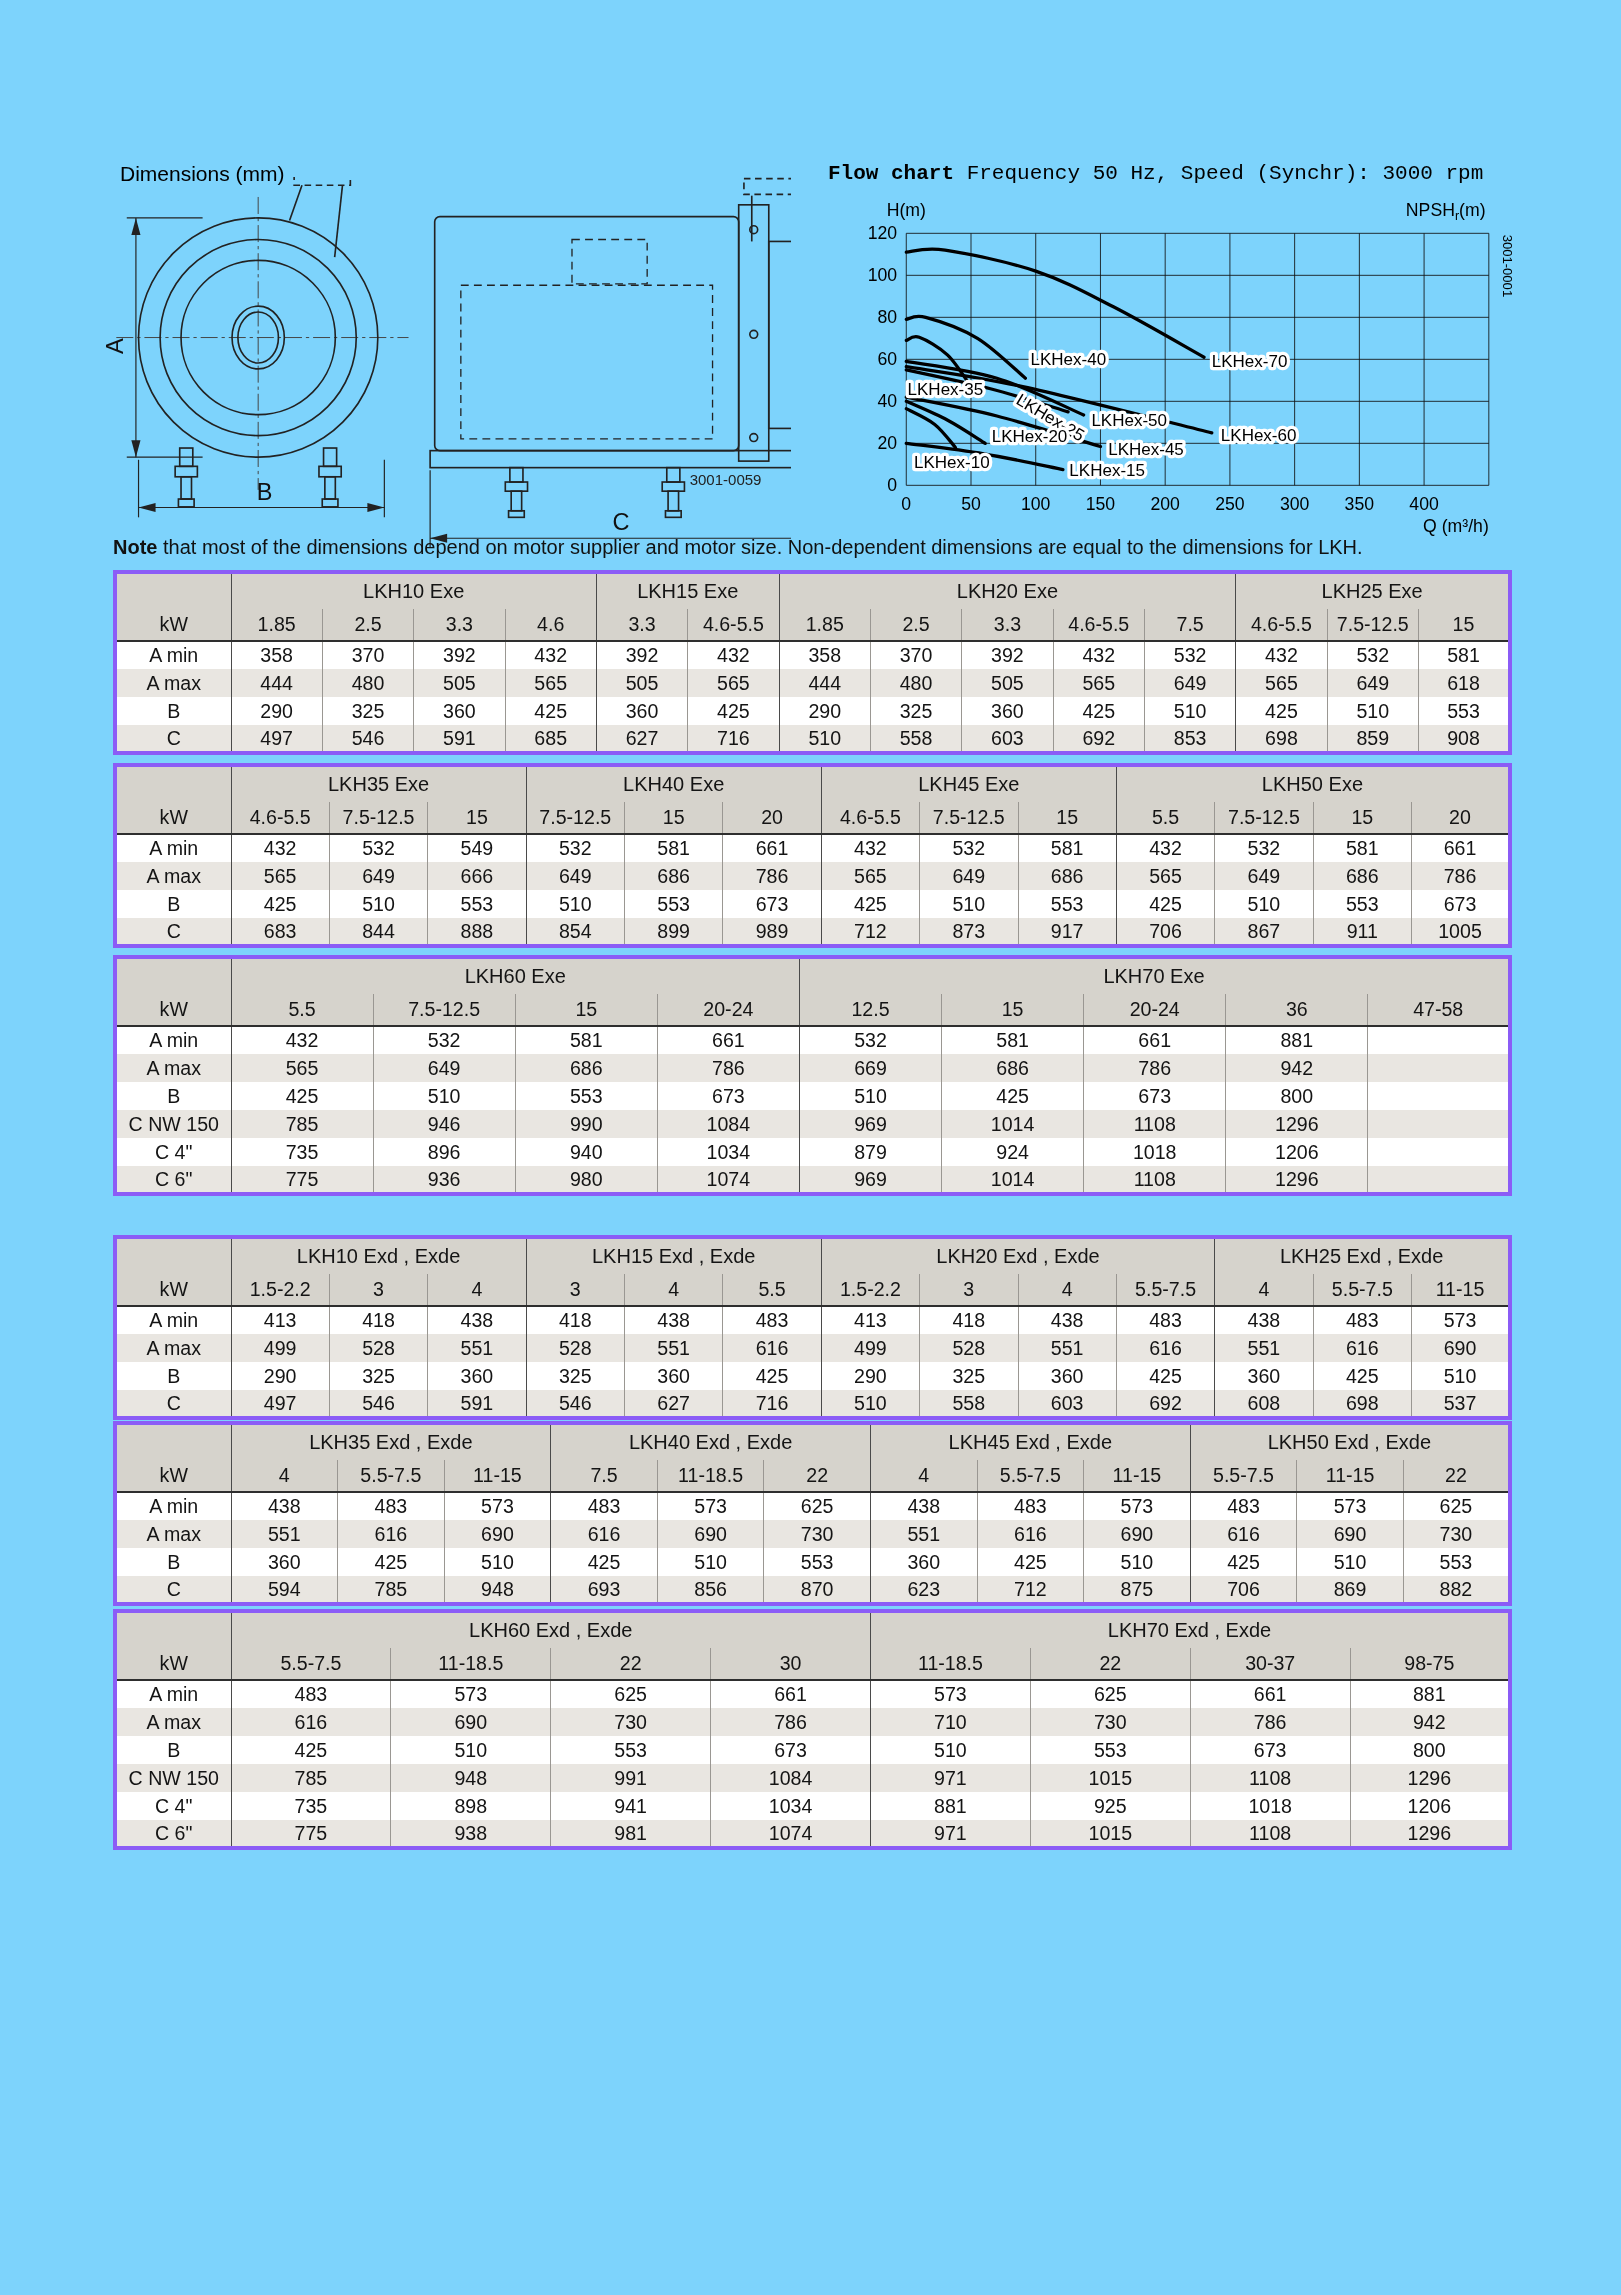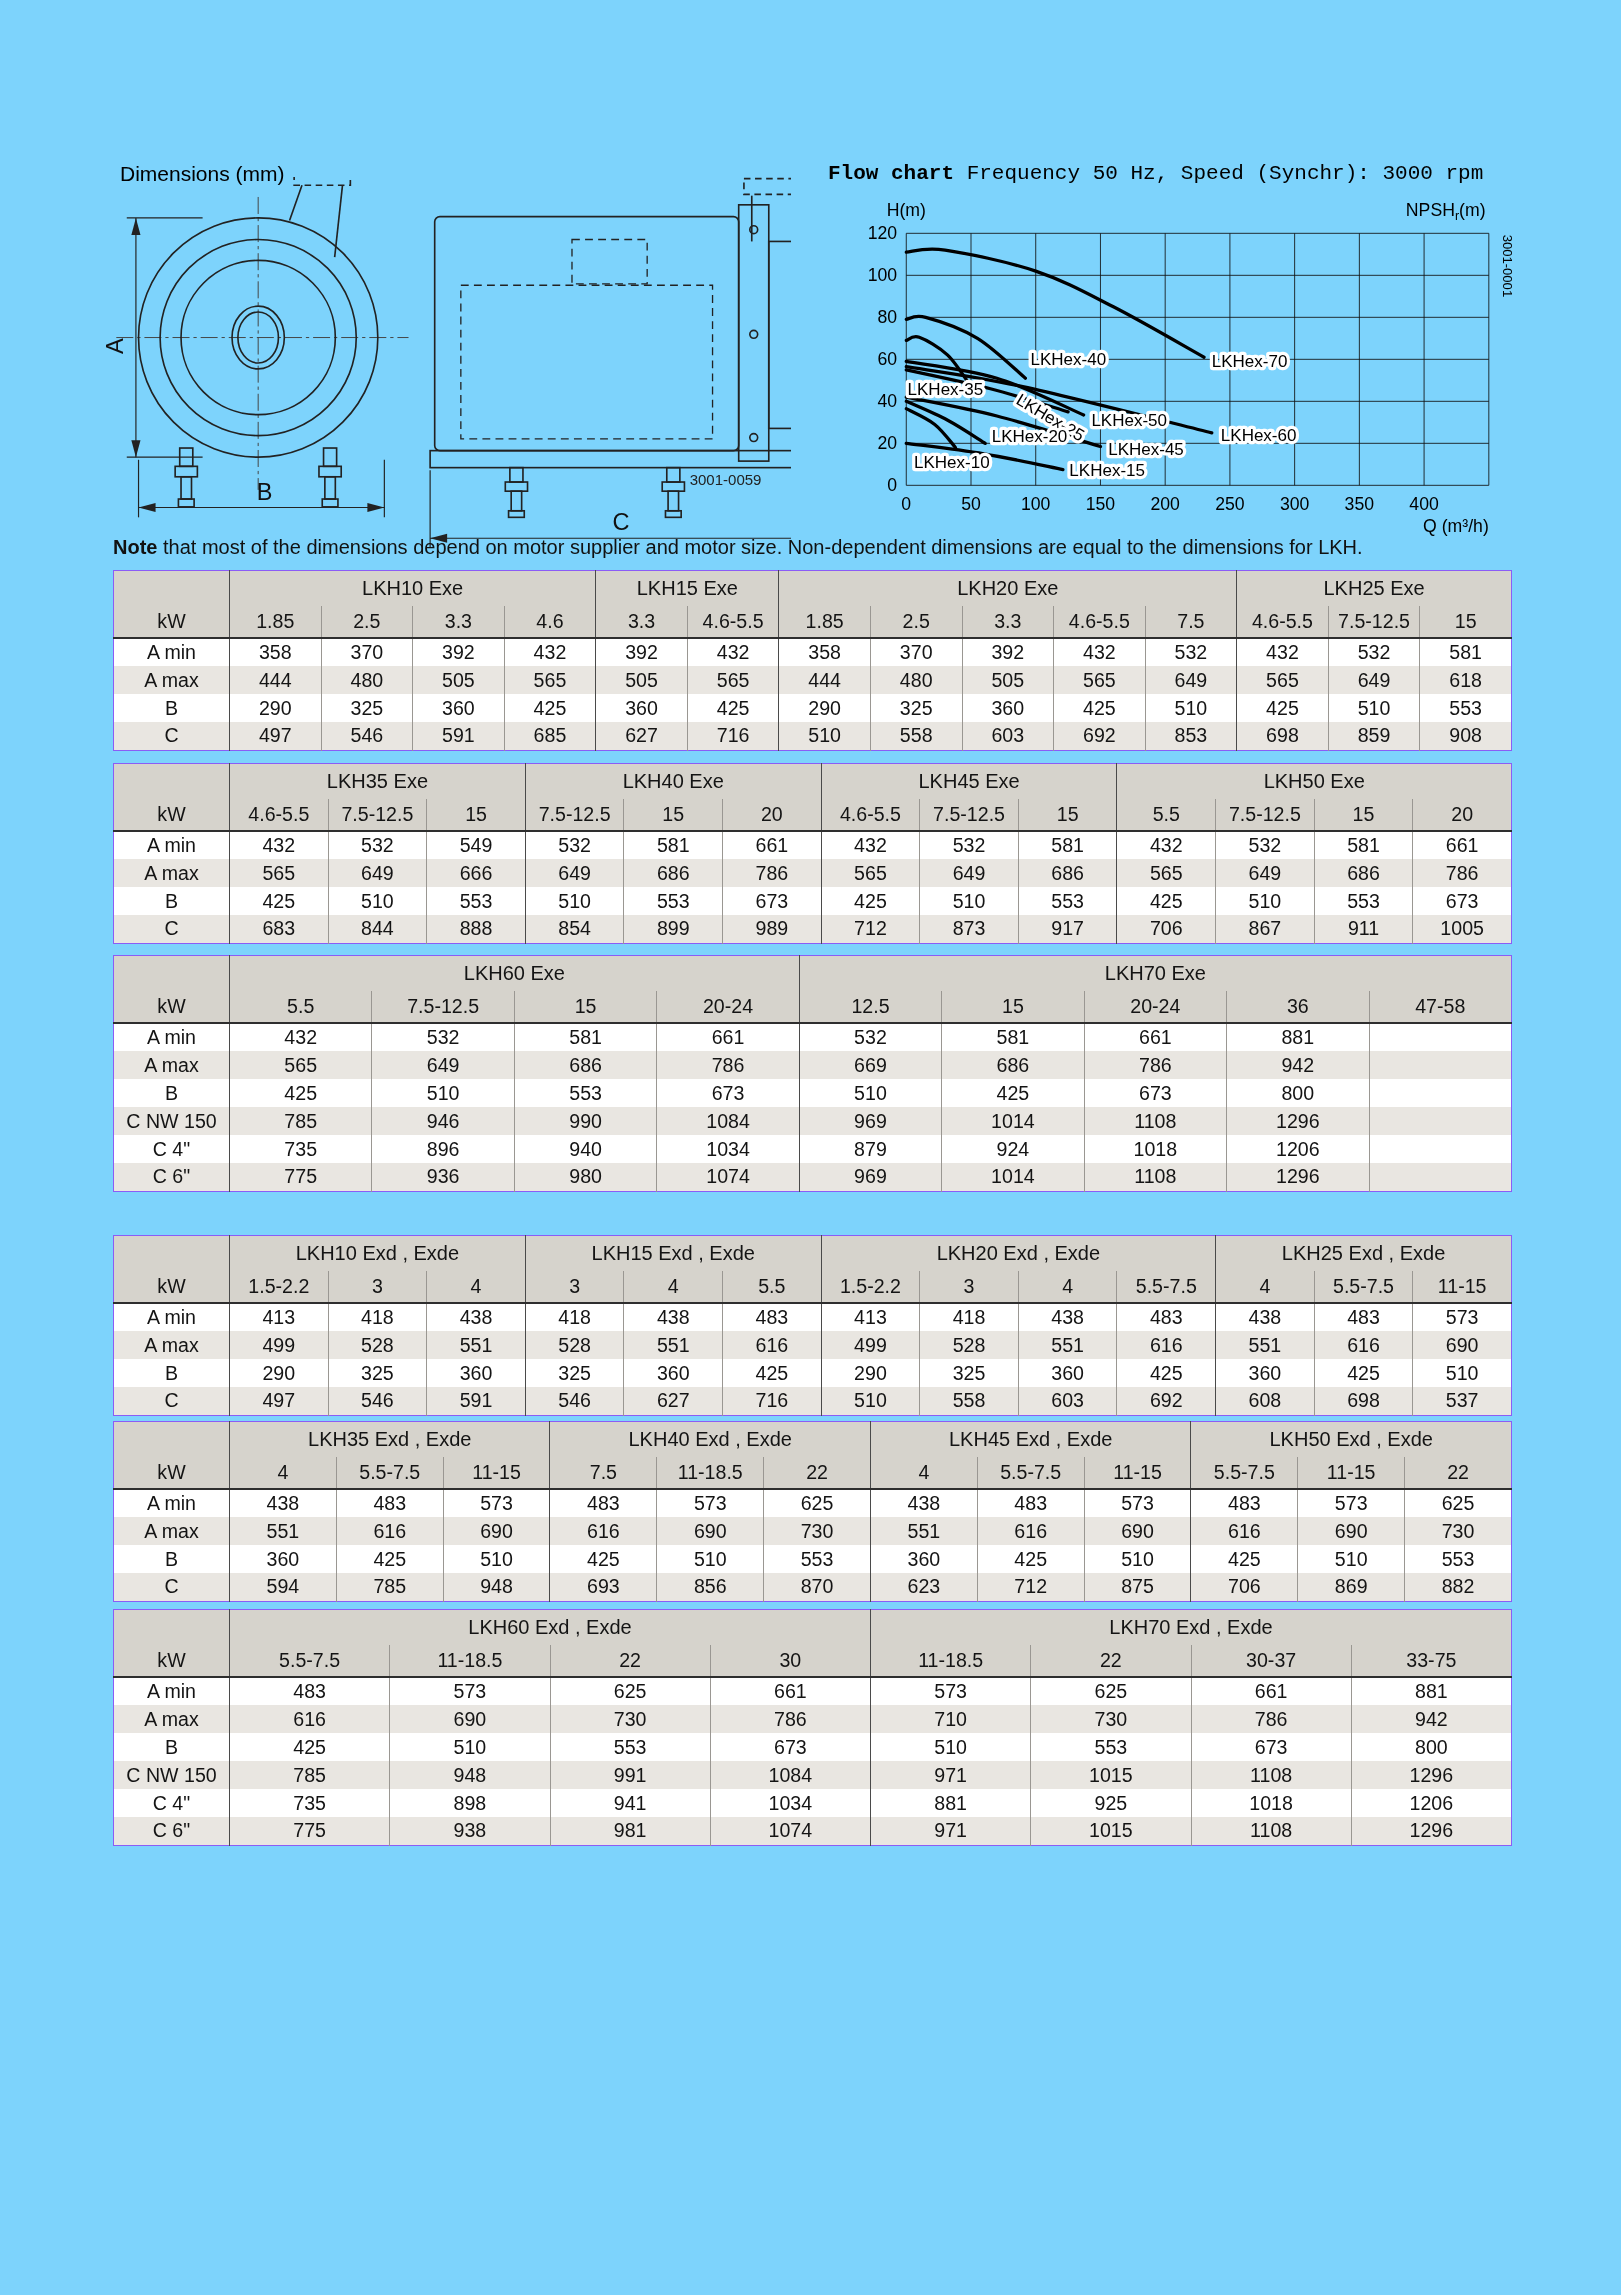--- a/index.html
+++ b/index.html
@@ -7,21 +7,21 @@
         font-family:"Liberation Sans",sans-serif;color:#000;}
   .dims-title{position:absolute;left:120px;top:162px;font-size:21px;}
   .chart-title{position:absolute;left:828px;top:162px;font-size:21px;white-space:nowrap;font-family:Liberation Mono, monospace;}
   .note{position:absolute;left:113px;top:536px;font-size:20px;color:#111;white-space:nowrap;}
   .drawing{position:absolute;left:98px;top:177px;width:693px;height:393px;}
   .chartbox{position:absolute;left:826px;top:194px;width:648px;height:347px;margin-left:41px;}
   .tbl{position:absolute;left:113px;width:1399px;}
   #t1{top:570px}#t2{top:763px}#t3{top:955px}#t4{top:1235px}#t5{top:1421px}#t6{top:1609px}
   table.dim-table{border-collapse:collapse;table-layout:fixed;width:1399px;
         font-family:"Liberation Sans",sans-serif;font-size:19.6px;color:#141414;
-        border:1px solid #8b5cf6;}
+        border:4px solid #8b5cf6;}
   table.dim-table td{padding:0;text-align:center;vertical-align:middle;white-space:nowrap;overflow:hidden;}
   tr.group-row td{height:35px;background:#d6d3cc;font-size:20px;}
   tr.kw-row td{height:31px;background:#d6d3cc;border-bottom:2.6px solid #2e2e2e;}
   table.dim-table tbody tr{height:28px;background:#ffffff;}
   table.dim-table tbody tr:nth-child(even){background:#e9e6e1;}
   td.lbl-cell{text-align:left;padding-left:7.9px;}
   td.gsep{border-left:1.3px solid #4a4a4a;}
   td.ssep{border-left:1.3px solid #9a9792;}
   col.col-label{width:116px;}
 </style>
@@ -767,21 +767,21 @@
           </tr>
           <tr class="kw-row">
             <td class="lbl-cell">kW</td>
             <td class="gsep">5.5-7.5</td>
             <td class="ssep">11-18.5</td>
             <td class="ssep">22</td>
             <td class="ssep">30</td>
             <td class="gsep">11-18.5</td>
             <td class="ssep">22</td>
             <td class="ssep">30-37</td>
-            <td class="ssep">33-75</td>
+            <td class="ssep">98-75</td>
           </tr>
         </thead>
         <tbody>
           <tr>
             <td class="lbl-cell">A min</td>
             <td class="gsep">483</td>
             <td class="ssep">573</td>
             <td class="ssep">625</td>
             <td class="ssep">661</td>
             <td class="gsep">573</td>

